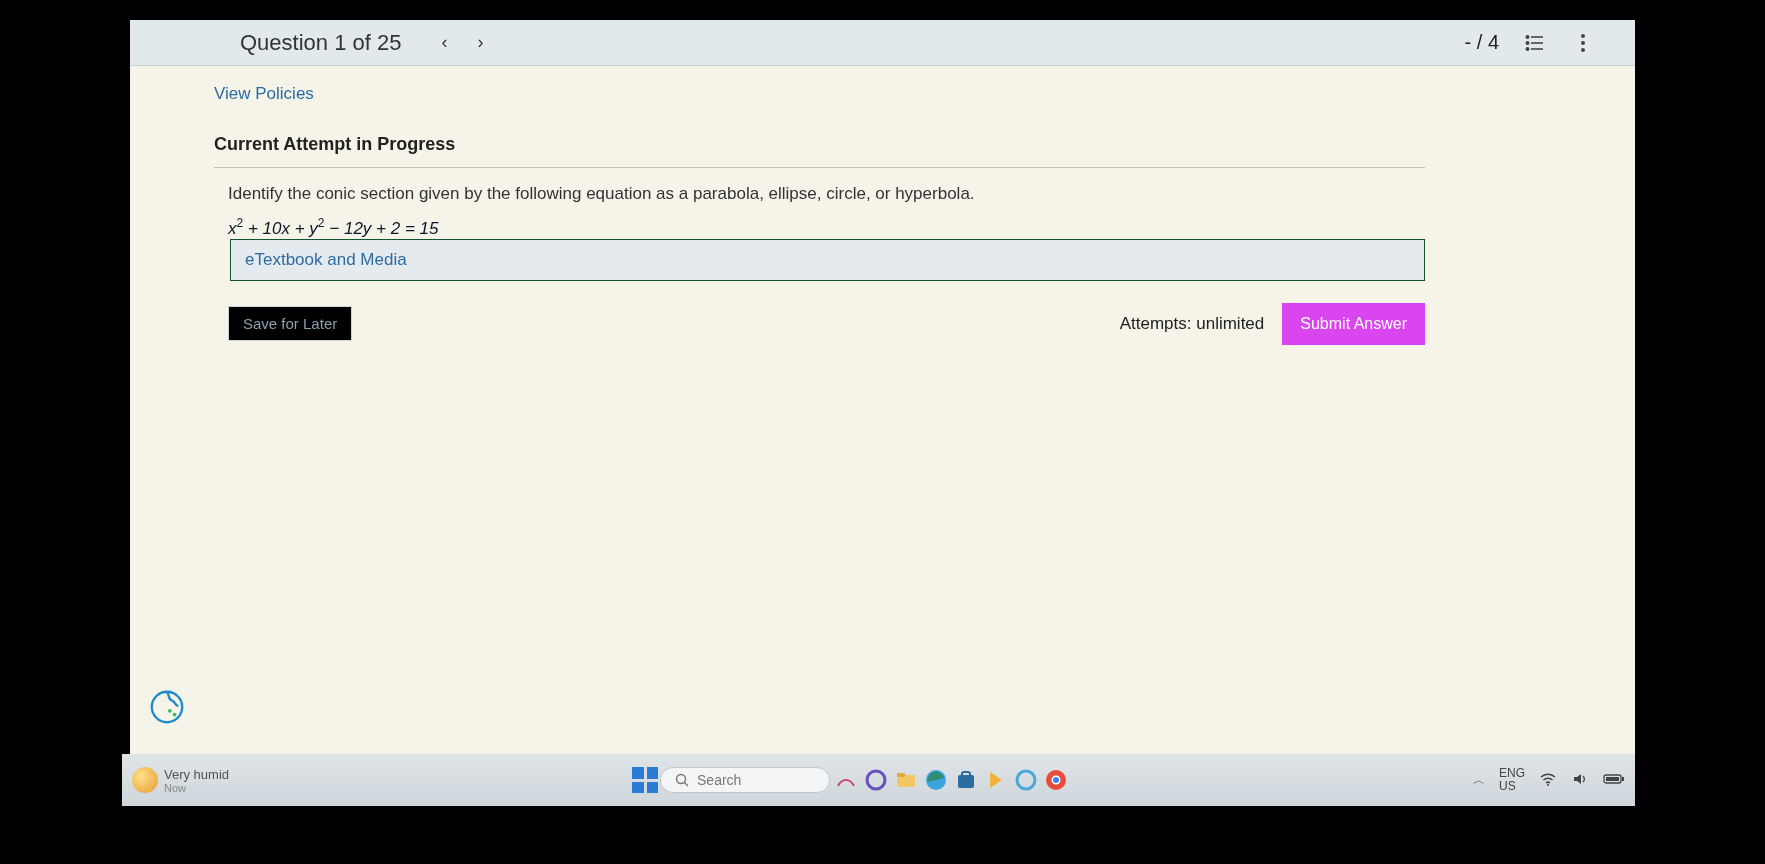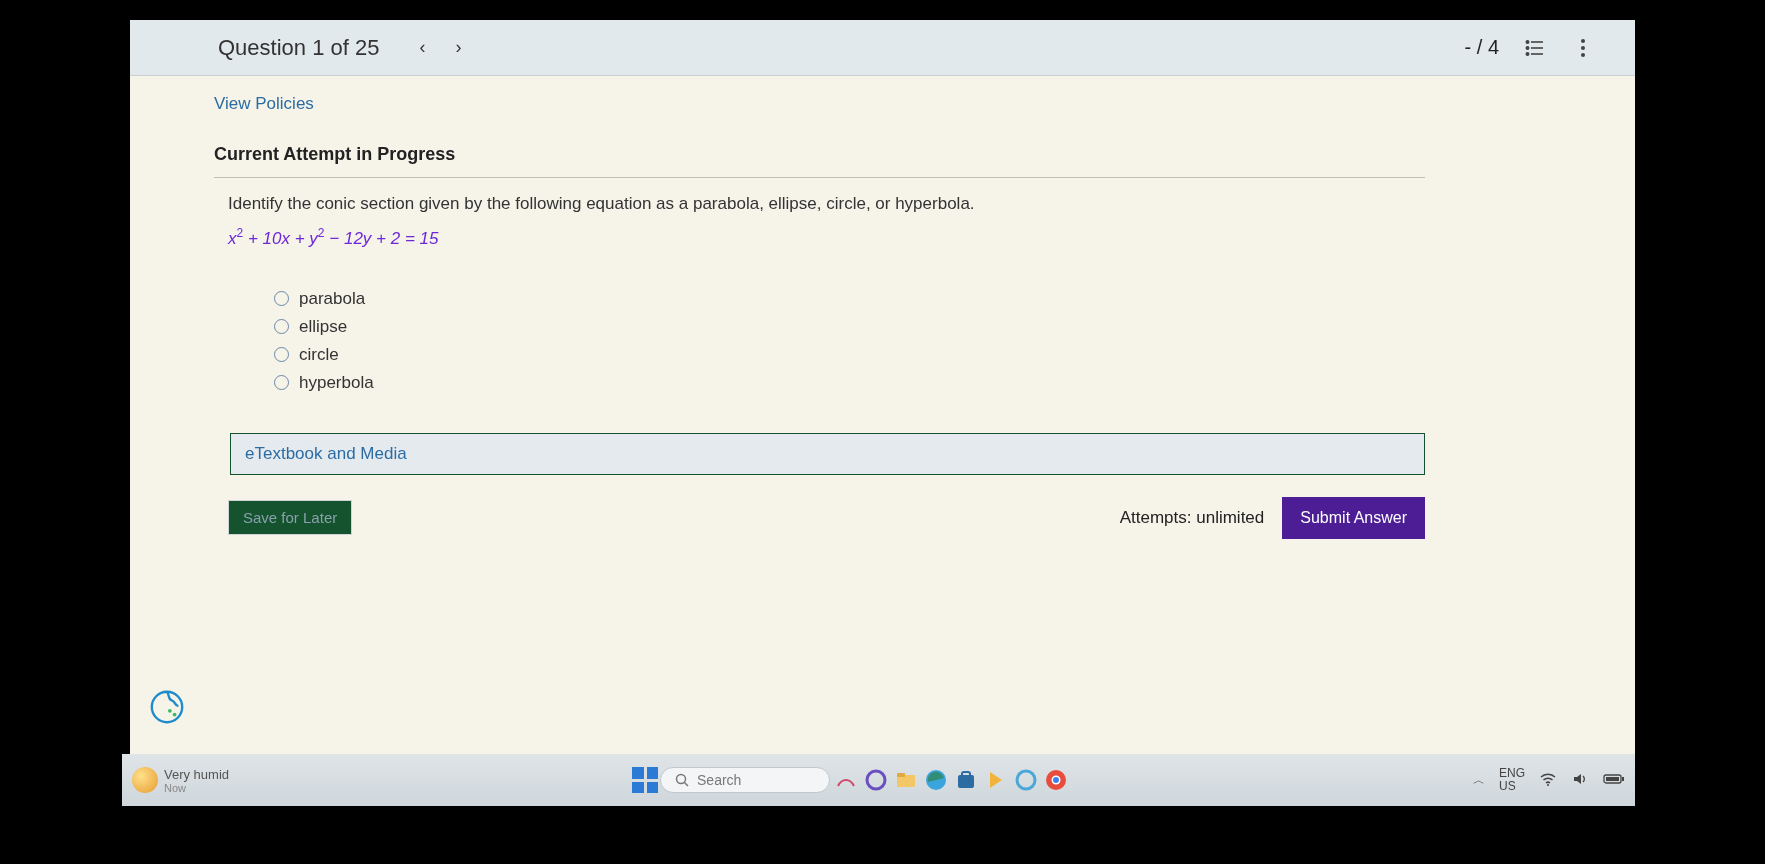--- a/index.html
+++ b/index.html
@@ -13,26 +13,26 @@
     }
     .screen {
       position: absolute;
       left: 130px;
       top: 20px;
       right: 130px;
       bottom: 110px;
       background: #f6f3e9;
     }
     .header {
-      height: 56px;
+      height: 46px;
       background: #e2e9ec;
       border-bottom: 1px solid #c9d0d4;
       display: flex;
       align-items: center;
-      padding: 0 20px 0 88px;
+      padding: 0 20px 0 110px;
       position: relative;
     }
     .qtitle {
       font-size: 22px;
       color: #333;
       font-weight: 400;
     }
     .navarrows {
       display: flex;
       gap: 30px;
@@ -83,23 +83,22 @@
       margin-bottom: 16px;
     }
     .prompt {
       font-size: 17px;
       color: #333;
       margin-bottom: 12px;
       padding-left: 14px;
     }
     .equation {
       font-size: 17px;
-      color: #6d28d9;
+      color: #0f172a;
       font-style: italic;
-      margin-bottom: 40px;
       padding-left: 14px;
     }
     .equation .sup { vertical-align: super; font-size: 12px; font-style: normal;}
     .options {
       padding-left: 60px;
       margin-bottom: 40px;
     }
     .option {
       display: flex;
       align-items: center;
@@ -127,34 +126,34 @@
       cursor: pointer;
     }
     .footer-row {
       margin-top: 22px;
       padding: 0 0 0 14px;
       display: flex;
       align-items: center;
     }
     .save-later {
       border: 1px solid #d0d4d8;
-      background: #14532d;
+      background: #000000;
       color: #8aa0ae;
       padding: 8px 14px;
       font-size: 15px;
       cursor: pointer;
     }
     .spacer { flex: 1; }
     .attempts {
       font-size: 17px;
       color: #222;
       margin-right: 18px;
     }
     .submit {
-      background: #4c1d95;
+      background: #d946ef;
       color: #fff;
       border: none;
       padding: 12px 18px;
       font-size: 16px;
       cursor: pointer;
     }
     .cookie-icon {
       position: absolute;
       left: 18px;
       bottom: 28px;
@@ -233,38 +232,20 @@
     <div class="policies">View Policies</div>
 
     <div class="attempt-hdr">Current Attempt in Progress</div>
 
     <div class="prompt">Identify the conic section given by the following equation as a parabola, ellipse, circle, or hyperbola.</div>
 
     <div class="equation">
       <span>x</span><span class="sup">2</span><span> + 10x + y</span><span class="sup">2</span><span> − 12y + 2 = 15</span>
     </div>
 
-    <div class="options">
-      <label class="option">
-        <span class="radio"></span>
-        <span>parabola</span>
-      </label>
-      <label class="option">
-        <span class="radio"></span>
-        <span>ellipse</span>
-      </label>
-      <label class="option">
-        <span class="radio"></span>
-        <span>circle</span>
-      </label>
-      <label class="option">
-        <span class="radio"></span>
-        <span>hyperbola</span>
-      </label>
-    </div>
 
     <div class="etextbook">eTextbook and Media</div>
 
     <div class="footer-row">
       <button class="save-later">Save for Later</button>
       <div class="spacer"></div>
       <span class="attempts">Attempts: unlimited</span>
       <button class="submit">Submit Answer</button>
     </div>
   </div>

